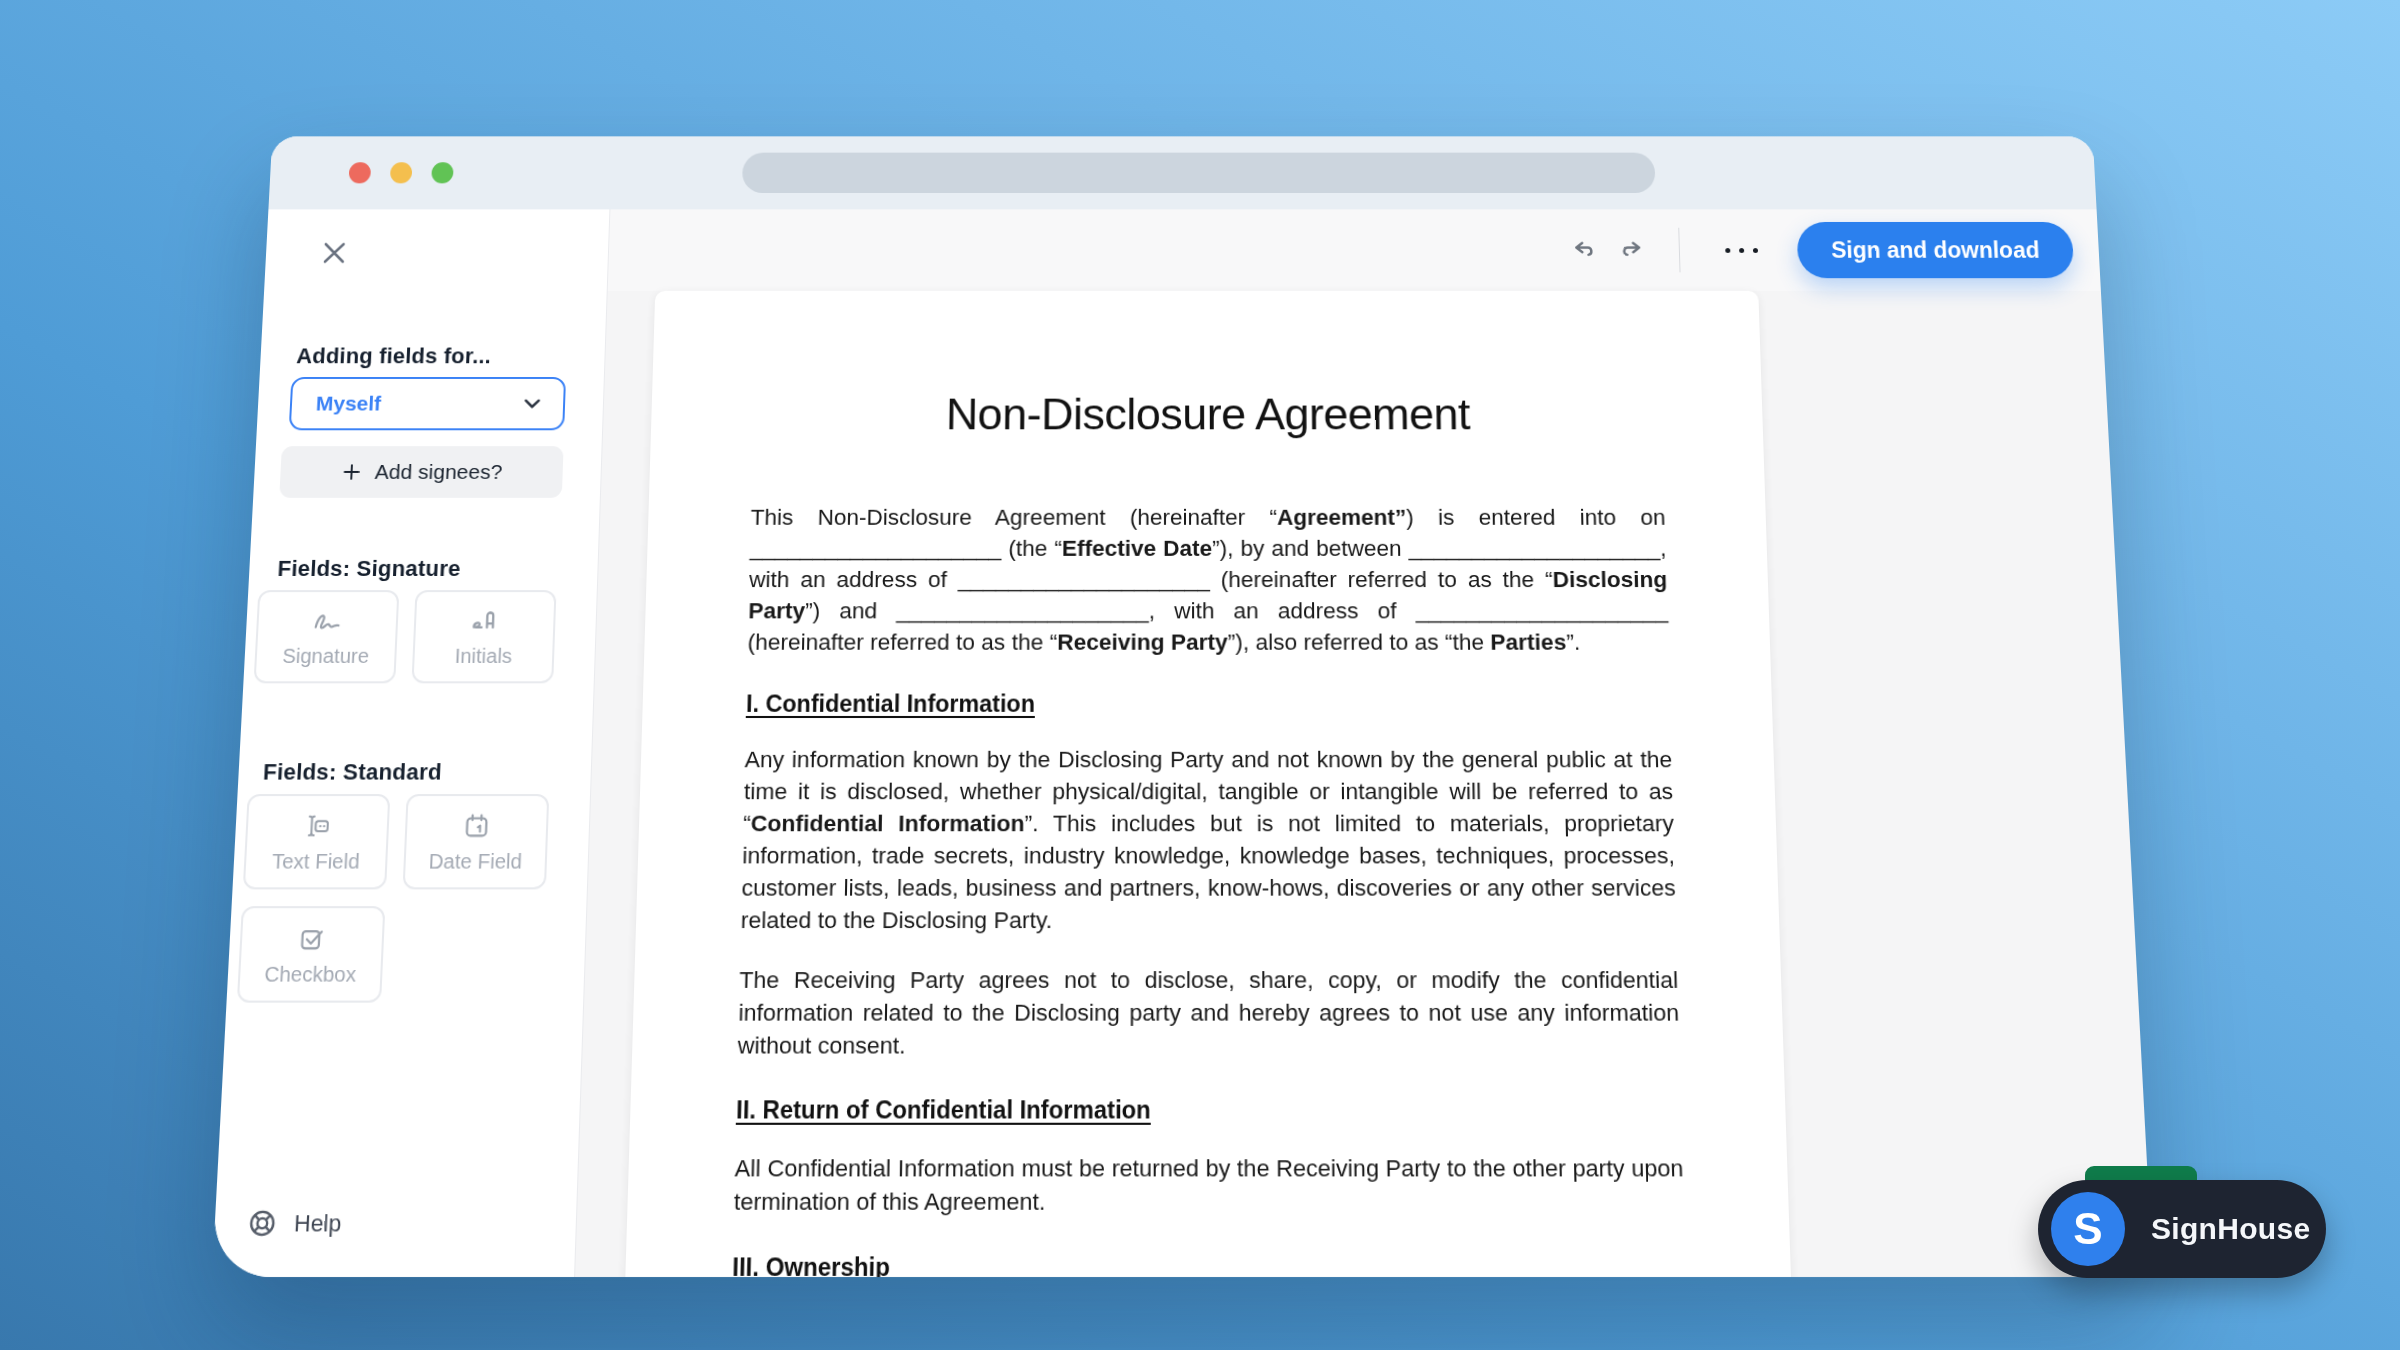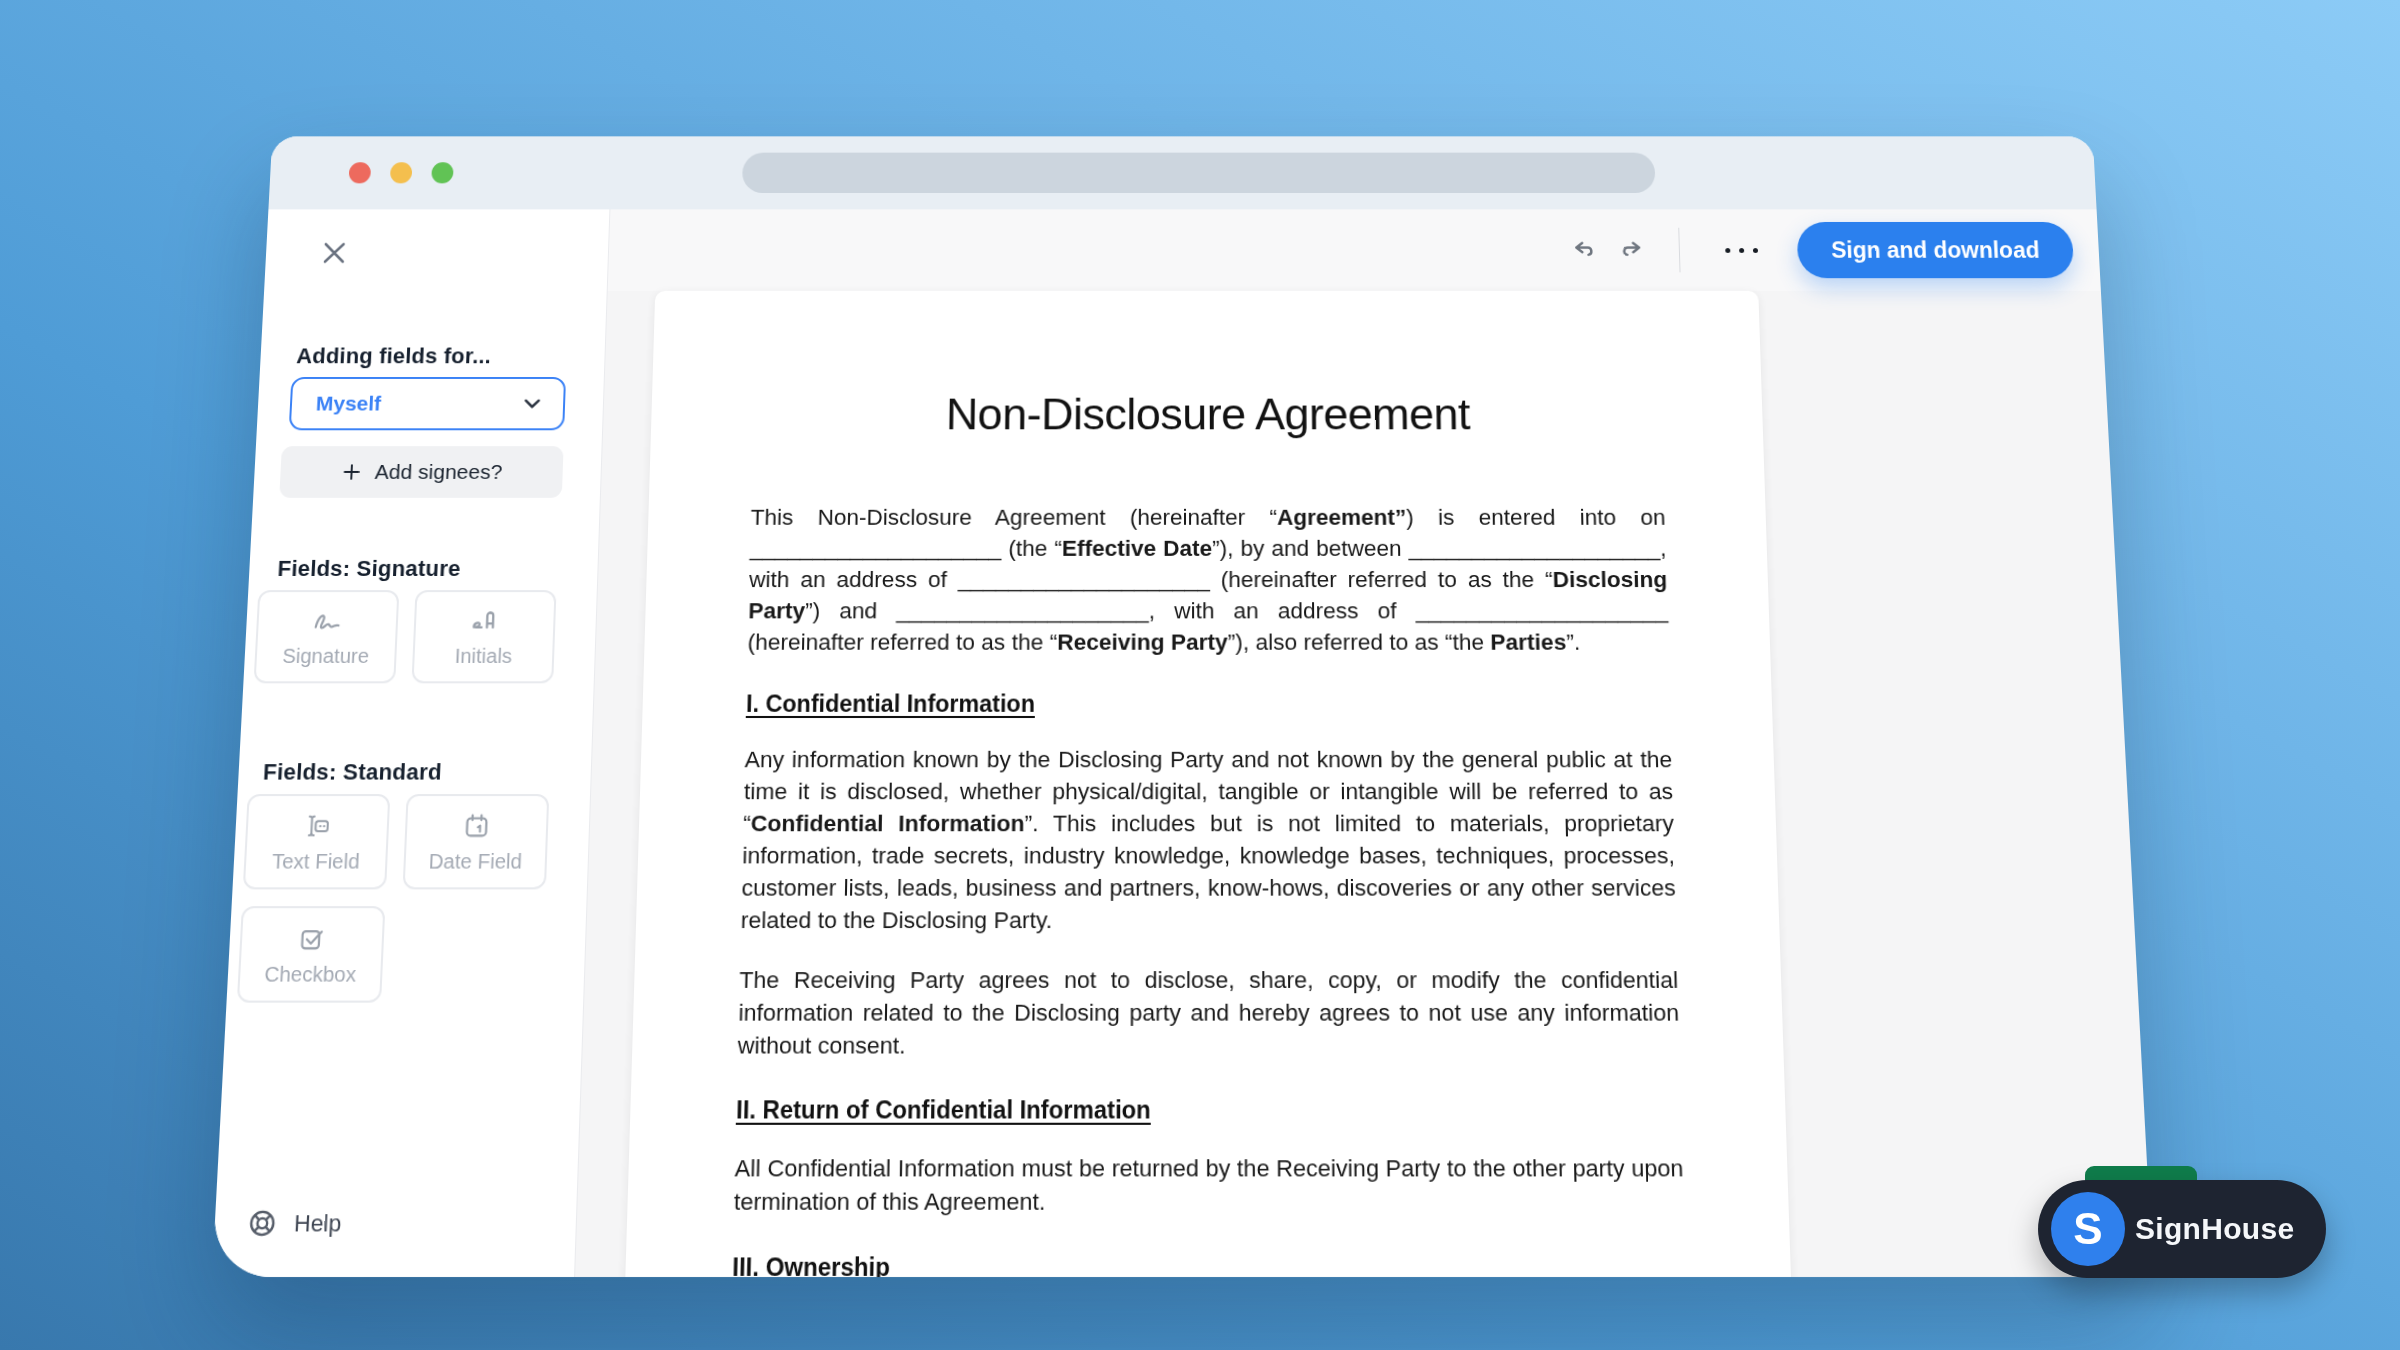--- a/index.html
+++ b/index.html
@@ -61,21 +61,21 @@
   .doc-para b{font-weight:700;}
   .doc-heading{font-size:23px;line-height:30px;font-weight:700;color:#111;text-decoration:underline;
     text-underline-offset:4px;margin:30px 0 24px 0;}
 
   
   .badge-accent{position:absolute;left:2085px;top:1166px;width:112px;height:30px;border-radius:9px;background:#0f7c4b;z-index:4;}
   .brand-badge{position:absolute;left:2038px;top:1180px;width:288px;height:98px;border-radius:49px;background:#1e2431;
     display:flex;align-items:center;z-index:5;box-shadow:0 14px 30px rgba(0,0,0,.28);cursor:pointer;}
   .brand-s{width:74px;height:74px;border-radius:50%;background:#2f80ed;margin-left:13px;
     display:flex;align-items:center;justify-content:center;color:#fff;font-size:44px;font-weight:700;}
-  .brand-name{color:#f5f7fa;font-size:30px;font-weight:600;margin-left:10px;letter-spacing:.3px;}
+  .brand-name{color:#f5f7fa;font-size:30px;font-weight:600;margin-left:26px;letter-spacing:.3px;}
 </style>
 </head>
 <body>
 
 <div class="stage">
 
   <div class="window">
 
     <div class="titlebar">
       <div class="traffic">

